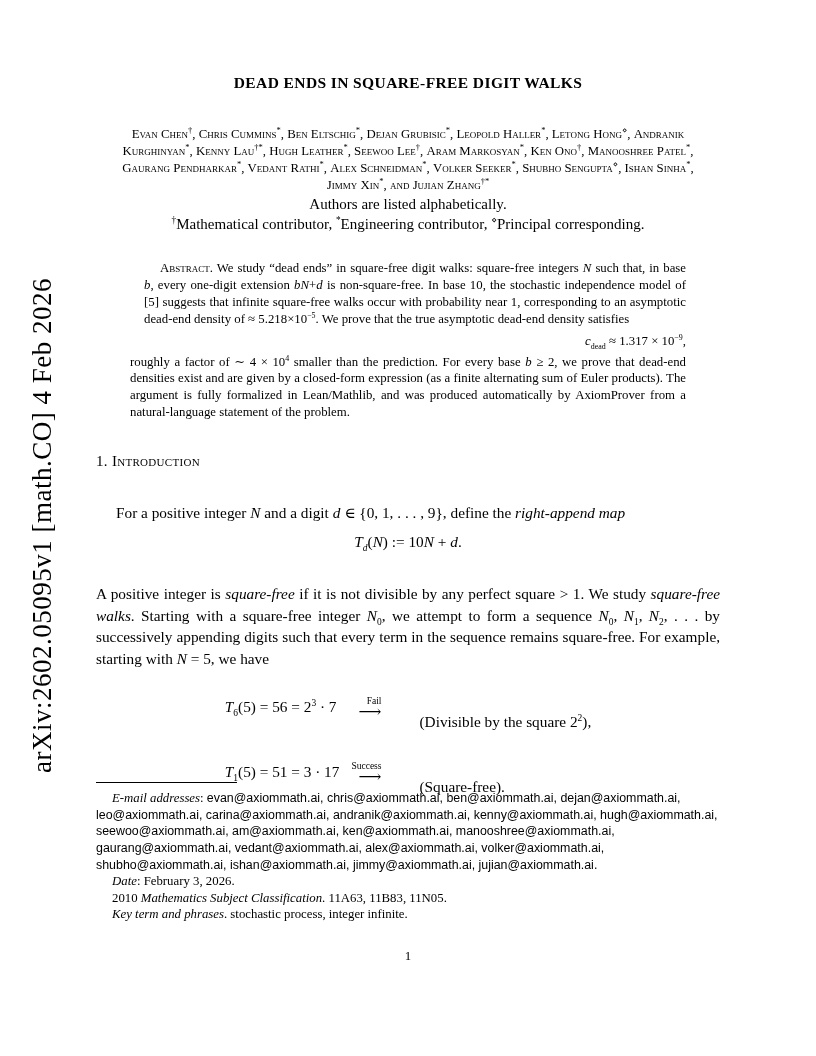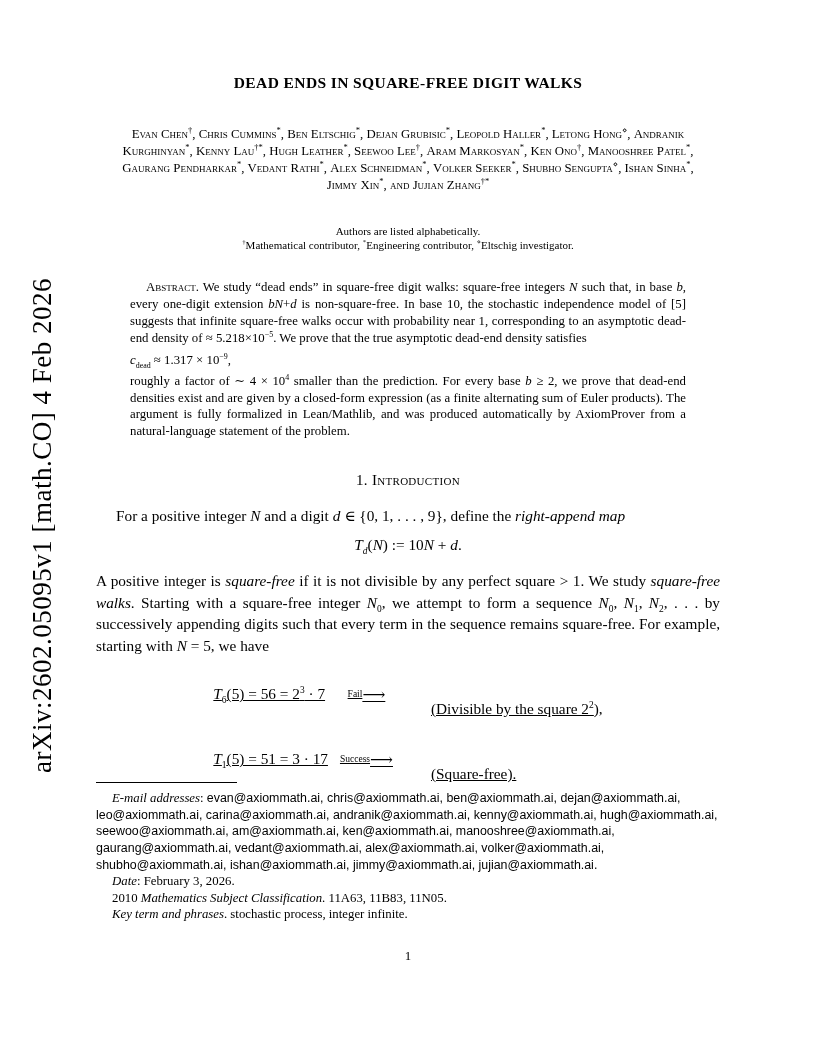--- a/index.html
+++ b/index.html
@@ -27,41 +27,40 @@
   sub { font-size:0.62em; line-height:0; vertical-align:sub; }
 
   .title { text-align:center; font-size:15.5px; font-weight:700; letter-spacing:0.4px; }
 
   .authors {
     margin-top:34px; padding:0 14px;
     text-align:center; font-size:12.8px; line-height:1.32;
   }
   .authors sup { font-size:8.5px; }
 
-  .notes { margin-top:30px; text-align:center; font-size:11px; line-height:1.35; }
+  .notes { text-align:center; font-size:15px; line-height:1.35; }
 
   .abstract { margin:26px auto 0; width:556px; font-size:12.8px; line-height:1.32; text-align:justify; }
-  .abs-p1 { text-indent:16px; }
-  .abs-formula { text-align:left; margin:5px 0 4px; text-indent:0; }
+  .abs-p1 { text-indent:16px;margin-left:14px; }
+  .abs-formula { text-align:right; margin:5px 0 4px; text-indent:0; }
 
-  .section { margin-top:32px; text-align:center; font-size:15px; font-weight:400; letter-spacing:0.3px; }
+  .section { margin-top:32px; text-align:left; font-size:15px; font-weight:400; letter-spacing:0.3px; }
 
-  .body { font-size:15.3px; line-height:1.42; text-align:justify; margin-top:16px; }
+  .body { font-size:15.3px; line-height:1.42; text-align:justify; margin-top:32px; }
   .indent { text-indent:20px; }
   .formula { text-align:center; font-size:15.3px; margin:9px 0; }
 
   .examples {
     margin:14px auto 0; width:max-content;
     display:grid; grid-template-columns:auto auto auto;
     column-gap:12px; row-gap:18px; align-items:center;
     font-size:15.3px;
-    text-decoration:underline;
   }
   .ex-d { padding-left:26px;margin-top:29px; }
-  .xarrow { display:inline-flex; flex-direction:row; align-items:center; justify-content:center; }
+  .xarrow { display:inline-flex; flex-direction:column; align-items:flex-end; justify-content:center; }
   .xlabel { font-size:9.5px; line-height:1; }
   .xglyph { font-size:16px; line-height:0.7; }
 
   .footer { position:absolute; left:96px; top:782px; width:624px; font-size:12.8px; line-height:1.3; }
   .fnrule { width:141px; border-top:1px solid #000; margin-bottom:7px; }
   .f-ind { text-indent:16px; }
 
   .pagenum { position:absolute; top:948px; left:0; width:816px; text-align:center; font-size:13px; }
 </style>
 </head>
@@ -72,21 +71,21 @@
   <div class="arxiv-side">arXiv:2602.05095v1  [math.CO]  4 Feb 2026</div>
 
   <div class="content">
 
     <h1 class="title">DEAD ENDS IN SQUARE-FREE DIGIT WALKS</h1>
 
     <div class="authors"><span class="sc">Evan Chen</span><sup>†</sup>, <span class="sc">Chris Cummins</span><sup>*</sup>, <span class="sc">Ben Eltschig</span><sup>*</sup>, <span class="sc">Dejan Grubisic</span><sup>*</sup>, <span class="sc">Leopold Haller</span><sup>*</sup>, <span class="sc">Letong Hong</span><sup>⋄</sup>, <span class="sc">Andranik Kurghinyan</span><sup>*</sup>, <span class="sc">Kenny Lau</span><sup>†*</sup>, <span class="sc">Hugh Leather</span><sup>*</sup>, <span class="sc">Seewoo Lee</span><sup>†</sup>, <span class="sc">Aram Markosyan</span><sup>*</sup>, <span class="sc">Ken Ono</span><sup>†</sup>, <span class="sc">Manooshree Patel</span><sup>*</sup>, <span class="sc">Gaurang Pendharkar</span><sup>*</sup>, <span class="sc">Vedant Rathi</span><sup>*</sup>, <span class="sc">Alex Schneidman</span><sup>*</sup>, <span class="sc">Volker Seeker</span><sup>*</sup>, <span class="sc">Shubho Sengupta</span><sup>⋄</sup>, <span class="sc">Ishan Sinha</span><sup>*</sup>, <span class="sc">Jimmy Xin</span><sup>*</sup>, <span class="sc">and </span><span class="sc">Jujian Zhang</span><sup>†*</sup></div>
 
     <div class="notes">
       <div>Authors are listed alphabetically.</div>
-      <div><sup>†</sup><span>Mathematical contributor, </span><sup>*</sup><span>Engineering contributor, </span><sup>⋄</sup><span>Eltschig investigator.</span></div>
+      <div><sup>†</sup><span>Mathematical contributor, </span><sup>*</sup><span>Engineering contributor, </span><sup>⋄</sup><span>Principal corresponding.</span></div>
     </div>
 
     <div class="abstract">
       <p class="abs-p1"><span class="sc">Abstract.</span><span><span> We study “dead ends” in square-free digit walks: square-free integers </span><span class="it">N</span><span> such that, in base </span><span class="it">b</span><span>, every one-digit extension </span><span class="it">bN</span><span>+</span><span class="it">d</span><span> is non-square-free. In base 10, the stochastic independence model of [5] suggests that infinite square-free walks occur with probability near 1, corresponding to an asymptotic dead-end density of ≈ 5.218×10</span><sup>−5</sup><span>. We prove that the true asymptotic dead-end density satisfies</span></span></p>
       <div class="abs-formula"><span class="it">c</span><sub>dead</sub><span> ≈ 1.317 × 10</span><sup>−9</sup><span>,</span></div>
       <p><span>roughly a factor of ∼ 4 × 10</span><sup>4</sup><span> smaller than the prediction. For every base </span><span class="it">b</span><span> ≥ 2, we prove that dead-end densities exist and are given by a closed-form expression (as a finite alternating sum of Euler products). The argument is fully formalized in Lean/Mathlib, and was produced automatically by AxiomProver from a natural-language statement of the problem.</span></p>
     </div>
 
     <h2 class="section sc">1. Introduction</h2>
 

